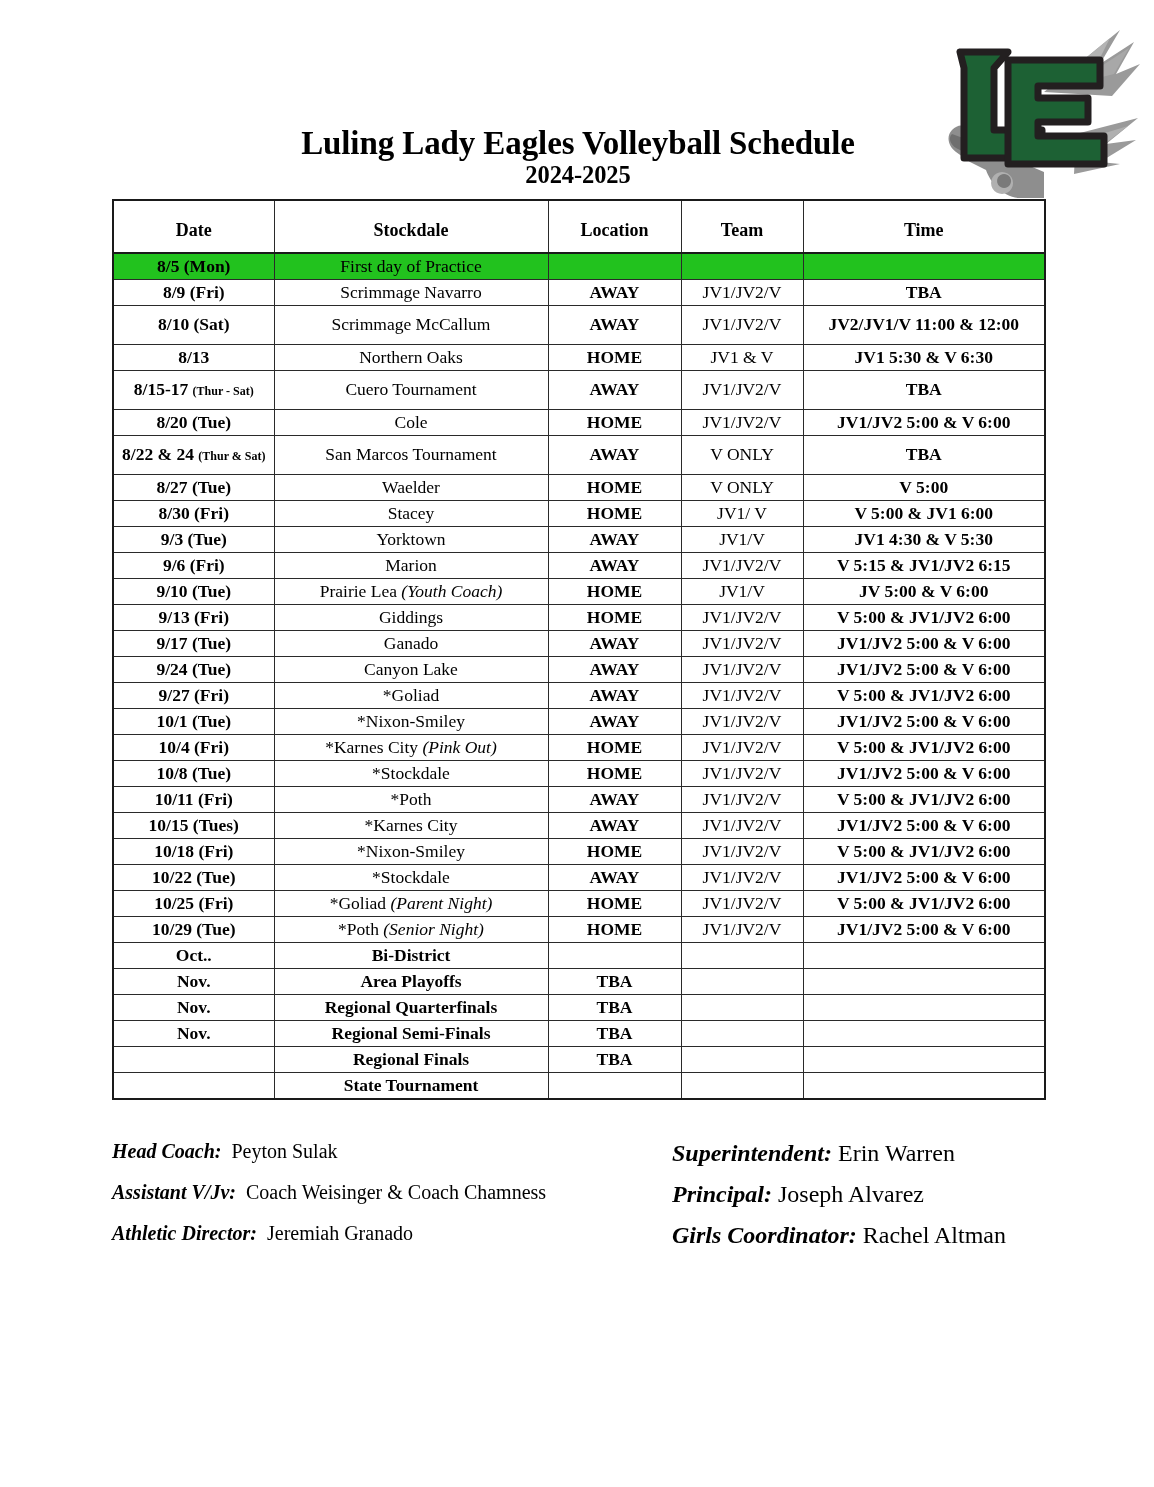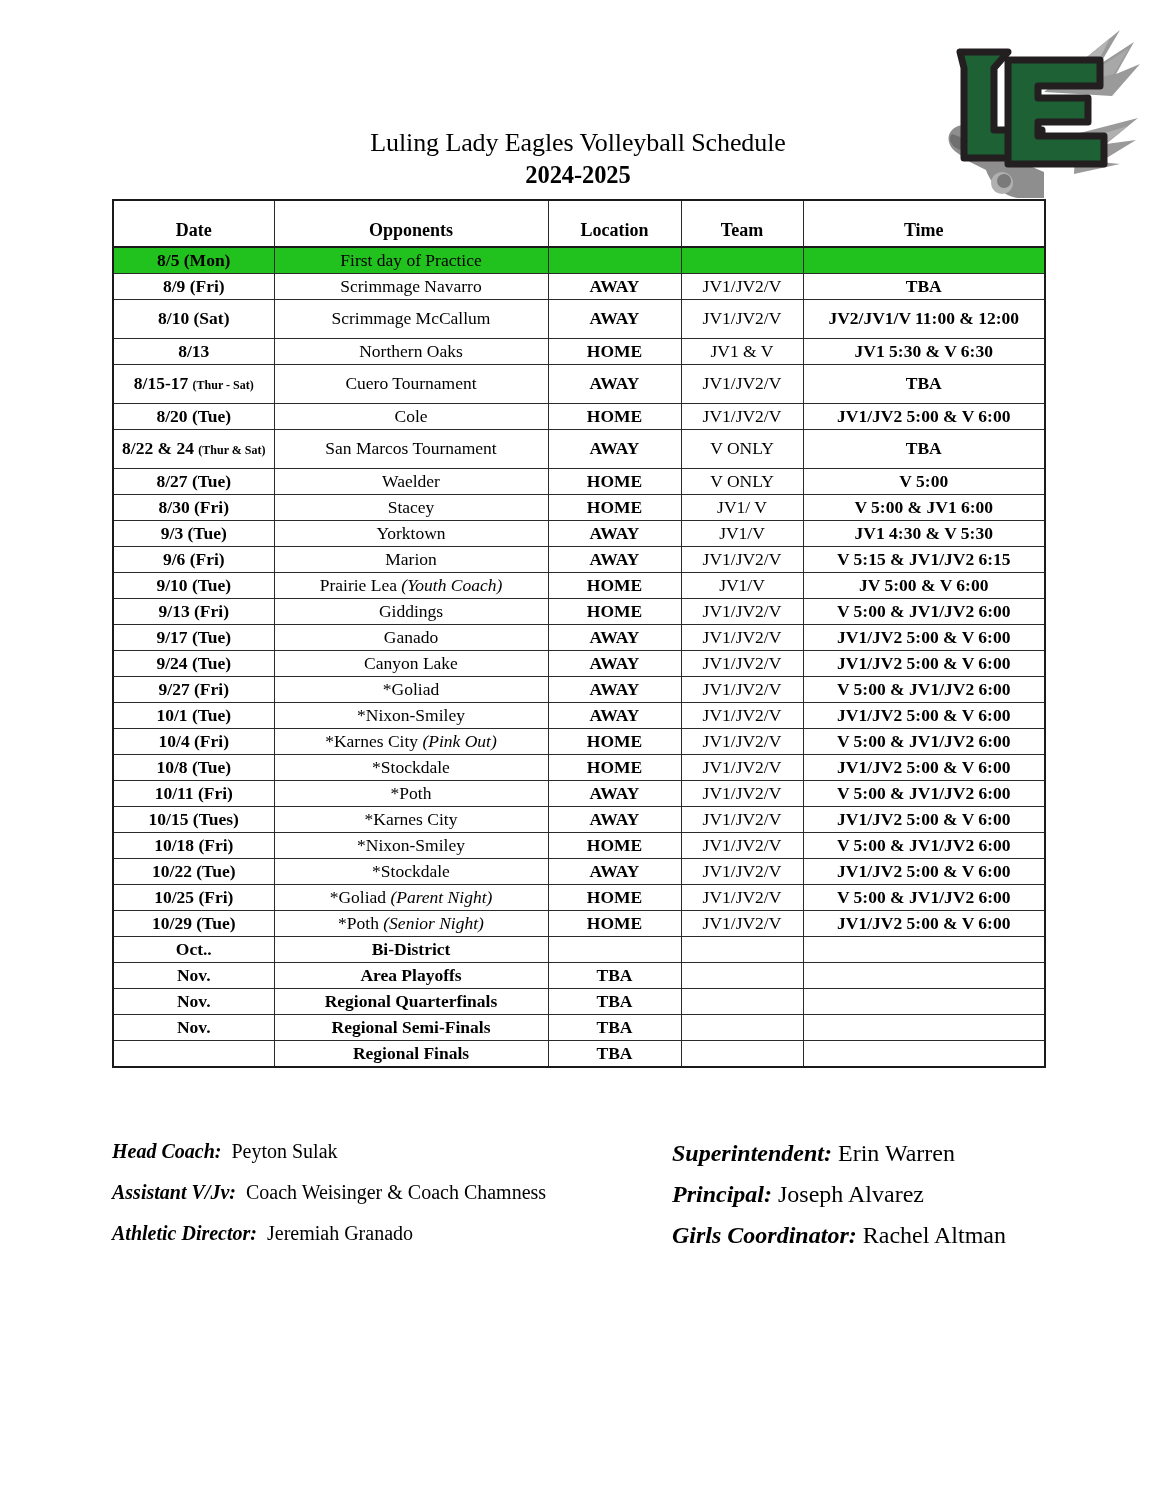--- a/index.html
+++ b/index.html
@@ -28,22 +28,22 @@
 
   
   #title-block {
     position: absolute;
     top: 128px;
     left: 112px;
     width: 932px;
     text-align: center;
   }
   #doc-title {
-    font-size: 26px;
-    font-weight: normal;
+    font-size: 33px;
+    font-weight: bold;
     line-height: 30px;
     letter-spacing: -0.1px;
   }
   #doc-subtitle {
     font-size: 24.5px;
     font-weight: bold;
     line-height: 34px;
     letter-spacing: -0.1px;
   }
 
@@ -75,21 +75,21 @@
   col.c-loc  { width: 133px; }
   col.c-team { width: 122px; }
   col.c-time { width: 242px; }
 
   
   tr.head-row td {
     height: 39px;
     font-weight: bold;
     font-size: 18px;
     vertical-align: bottom;
-    padding-bottom: 6px;
+    padding-bottom: 12px;
     border-bottom: 2px solid #1a1a1a;
   }
 
   
   tr.row td { height: 25px; }
   tr.row.tall td { height: 38px; }
 
   .c-date-cell  { font-weight: bold; }
   .c-opp-cell   { font-weight: normal; }
   .c-loc-cell   { font-weight: bold; }
@@ -165,21 +165,21 @@
     <colgroup>
       <col class="c-date">
         <col class="c-opp">
         <col class="c-loc">
         <col class="c-team">
         <col class="c-time">
     </colgroup>
     <tbody id="sched-body">
       <tr class="head-row">
         <td>Date</td>
-        <td>Opponents</td>
+        <td>Stockdale</td>
         <td>Location</td>
         <td>Team</td>
         <td>Time</td>
       </tr>
     <tr class="row practice">
           <td class="c-date-cell"><span>8/5 (Mon)</span></td>
           <td class="c-opp-cell"><span>First day of Practice</span></td>
           <td class="c-loc-cell"></td>
           <td class="c-team-cell"></td>
           <td class="c-time-cell"></td>
@@ -377,20 +377,27 @@
           <td class="c-date-cell"><span>Nov.</span></td>
           <td class="c-opp-cell bold"><span>Regional Semi-Finals</span></td>
           <td class="c-loc-cell">TBA</td>
           <td class="c-team-cell"></td>
           <td class="c-time-cell"></td>
         </tr>
         <tr class="row">
           <td class="c-date-cell"><span></span></td>
           <td class="c-opp-cell bold"><span>Regional Finals</span></td>
           <td class="c-loc-cell">TBA</td>
+          <td class="c-team-cell"></td>
+          <td class="c-time-cell"></td>
+        </tr>
+        <tr class="row">
+          <td class="c-date-cell"><span></span></td>
+          <td class="c-opp-cell bold"><span>State Tournament</span></td>
+          <td class="c-loc-cell"></td>
           <td class="c-team-cell"></td>
           <td class="c-time-cell"></td>
         </tr>
       </tbody>
   </table>
 </div>
 
 <div id="staff">
     <div class="staff-row">
       <div class="staff-col-left"><span class="staff-label">Head Coach:</span>&nbsp; <span class="staff-value">Peyton Sulak</span></div>

